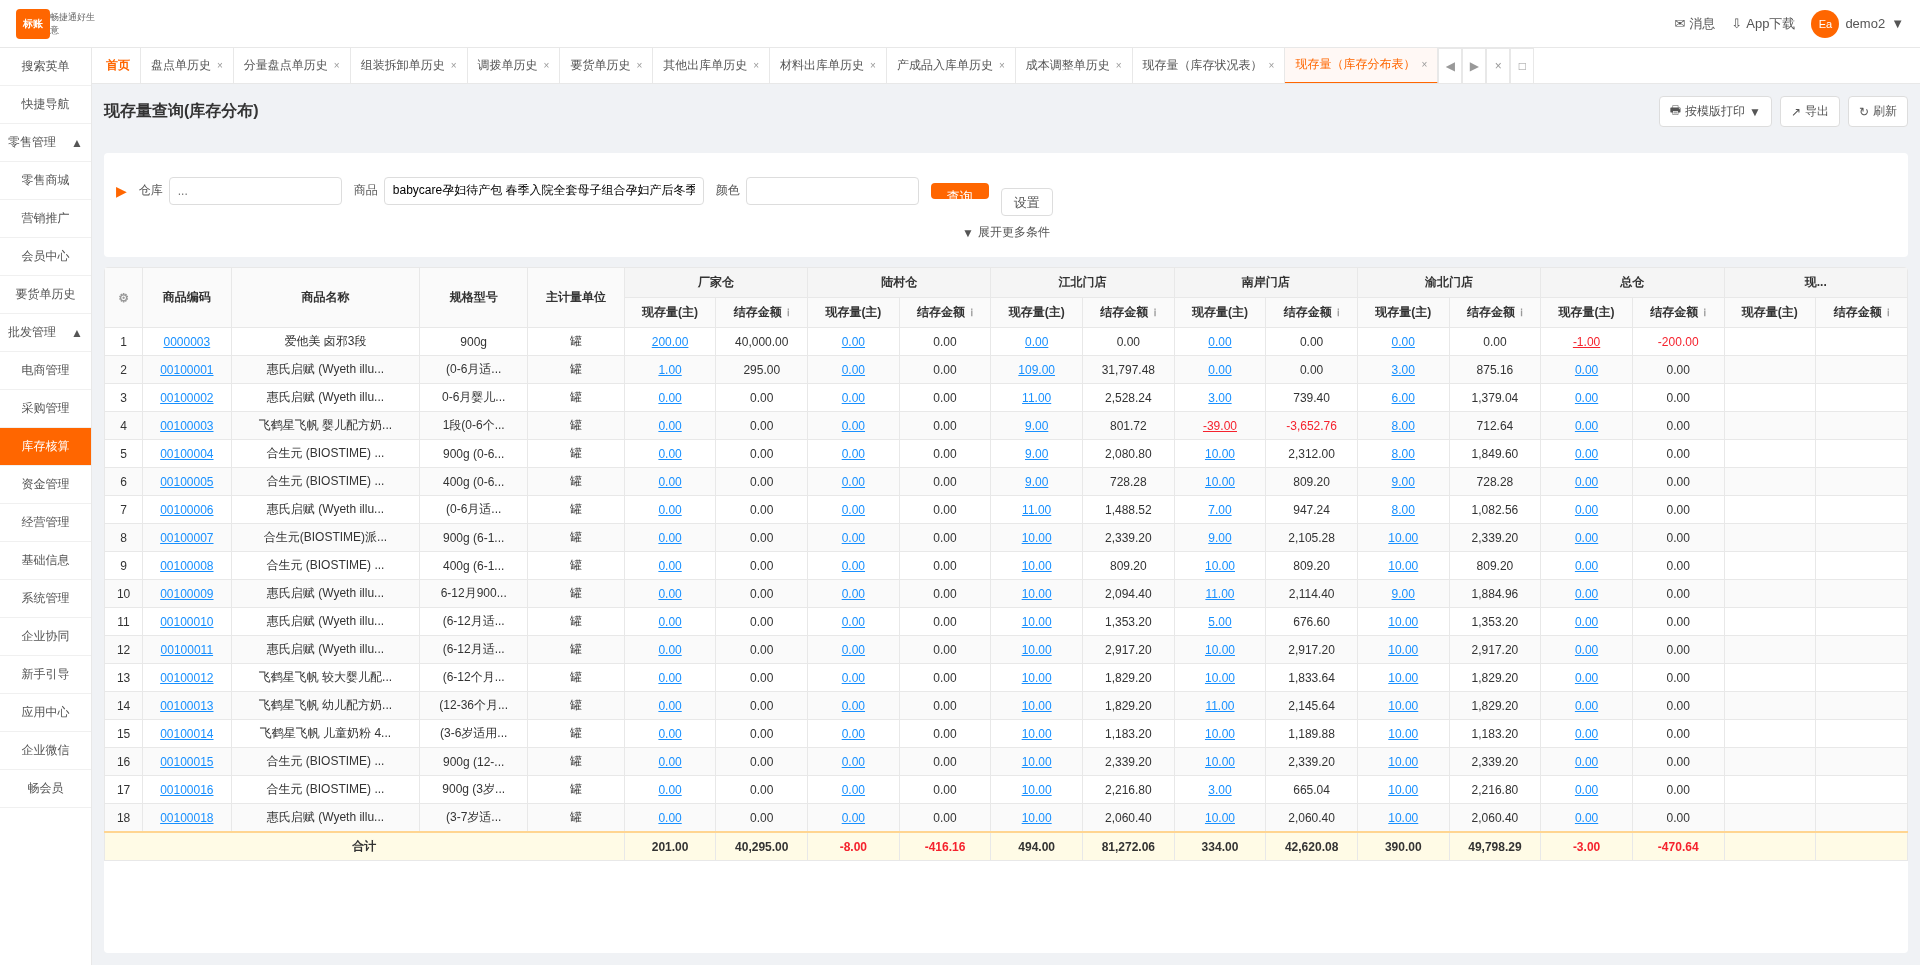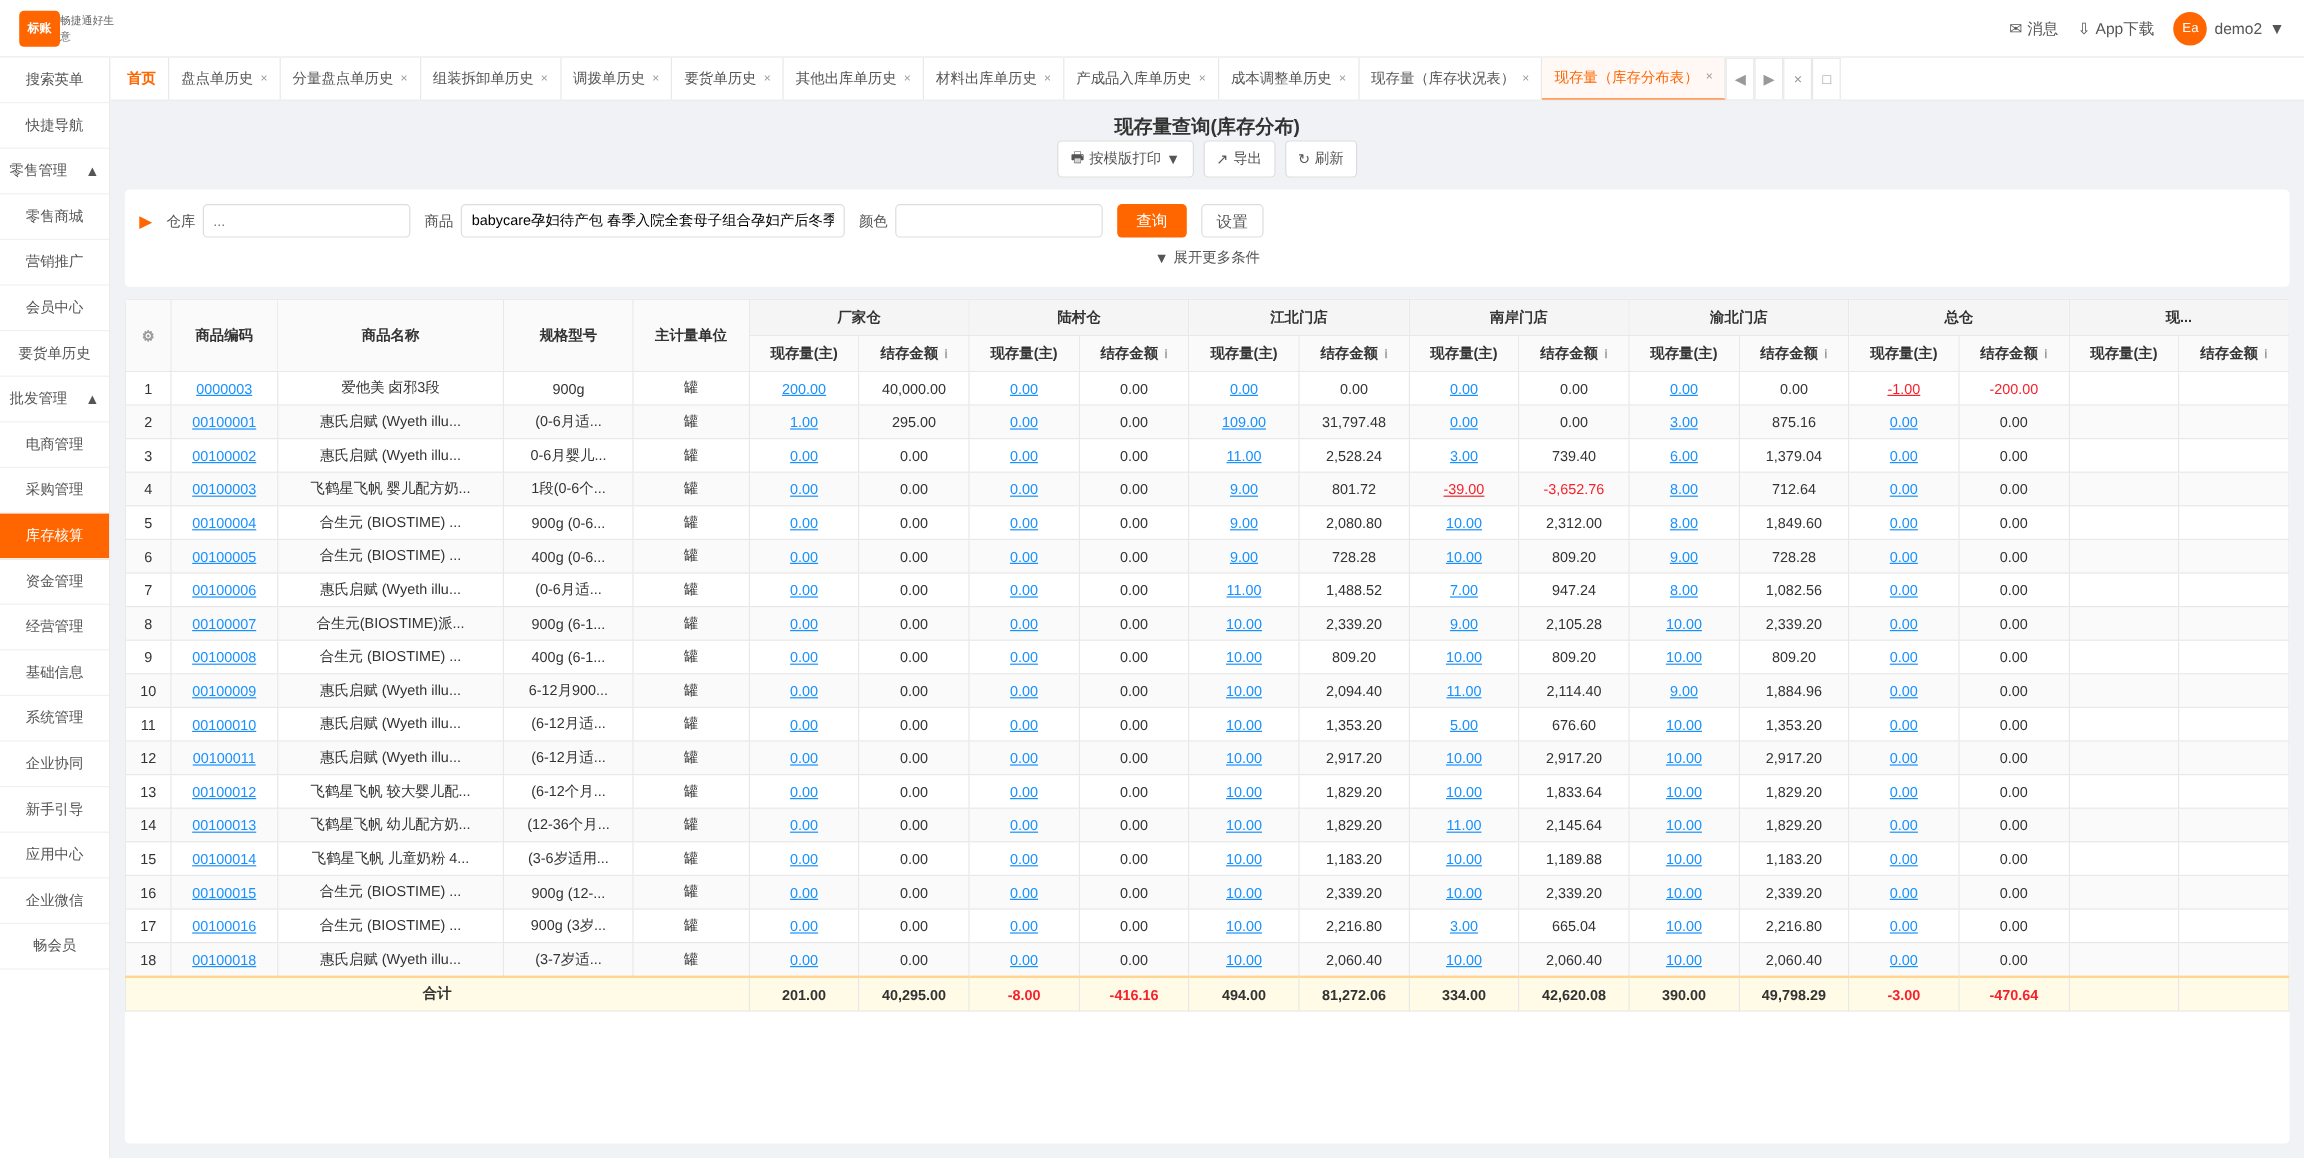--- a/index.html
+++ b/index.html
@@ -28,35 +28,35 @@
     
     .tab-bar { background: #fff; display: flex; align-items: center; border-bottom: 1px solid #e8e8e8; padding: 0 4px; height: 36px; overflow: hidden; }
     .tab-item { display: flex; align-items: center; padding: 0 10px; height: 36px; border-right: 1px solid #e8e8e8; font-size: 12px; color: #555; cursor: pointer; white-space: nowrap; flex-shrink: 0; }
     .tab-item.active { color: #ff6600; border-bottom: 2px solid #ff6600; background: #fff8f5; }
     .tab-item .close-btn { margin-left: 6px; color: #999; font-size: 10px; }
     .tab-item.home { color: #ff6600; font-weight: bold; }
     .tab-nav-btn { width: 24px; height: 36px; display: flex; align-items: center; justify-content: center; cursor: pointer; color: #999; border: 1px solid #e8e8e8; flex-shrink: 0; }
 
     
     .page-content { flex: 1; overflow: hidden; display: flex; flex-direction: column; padding: 12px; background: #f0f2f5; }
-    .page-header { display: flex; align-items: center; justify-content: space-between; margin-bottom: 10px; flex-direction: column; }
+    .page-header { display: flex; align-items: center; justify-content: space-between; margin-bottom: 26px; }
     .page-title { font-size: 16px; font-weight: bold; color: #333; }
     .page-actions { display: flex; gap: 8px; }
     .page-action-btn { display: flex; align-items: center; gap: 4px; padding: 4px 10px; border: 1px solid #ddd; border-radius: 4px; background: #fff; cursor: pointer; font-size: 12px; color: #555; }
 
     
     .search-area { background: #fff; border-radius: 4px; padding: 12px; margin-bottom: 10px; }
     .search-row { display: flex; align-items: center; gap: 12px; flex-wrap: wrap; }
     .search-field { display: flex; align-items: center; gap: 6px; }
     .search-label { color: #555; font-size: 12px; white-space: nowrap; }
     .search-input { border: 1px solid #ddd; border-radius: 4px; padding: 4px 8px; font-size: 12px; height: 28px; min-width: 80px; }
     .search-input-wide { min-width: 320px; }
     .expand-btn { display: flex; align-items: center; gap: 4px; color: #555; cursor: pointer; font-size: 12px; padding: 4px 8px; }
-    .query-btn { background: #ff6600; color: white; border: none; border-radius: 4px; padding: 5px 16px; cursor: pointer; font-size: 13px; height: 28px; }
-    .setting-btn { background: #fff; color: #555; border: 1px solid #ddd; border-radius: 4px; padding: 5px 12px; cursor: pointer; font-size: 13px; height: 28px; }
+    .query-btn { background: #ff6600; color: white; border: none; border-radius: 4px; padding: 5px 16px; cursor: pointer; font-size: 13px; height: 16px; }
+    .setting-btn { background: #fff; color: #555; border: 1px solid #ddd; border-radius: 4px; padding: 5px 12px; cursor: pointer; font-size: 13px; height: 28px; margin-top: 23px; }
     .expand-row { display: flex; align-items: center; justify-content: center; padding: 4px 0 0; }
     .orange-arrow { color: #ff6600; cursor: pointer; font-size: 14px; }
 
     
     .table-container { flex: 1; overflow: auto; background: #fff; border-radius: 4px; }
     table { width: 100%; border-collapse: collapse; font-size: 12px; }
     thead th { background: #fafafa; border: 1px solid #e8e8e8; padding: 6px 8px; text-align: center; font-weight: bold; color: #333; white-space: nowrap; position: sticky; top: 0; z-index: 2; }
     thead th.group-header { background: #f5f5f5; margin-top: 20px; }
     tbody td { border: 1px solid #e8e8e8; padding: 5px 8px; text-align: center; white-space: nowrap; }
     tbody tr:nth-child(even) { background: #fafafa; }

